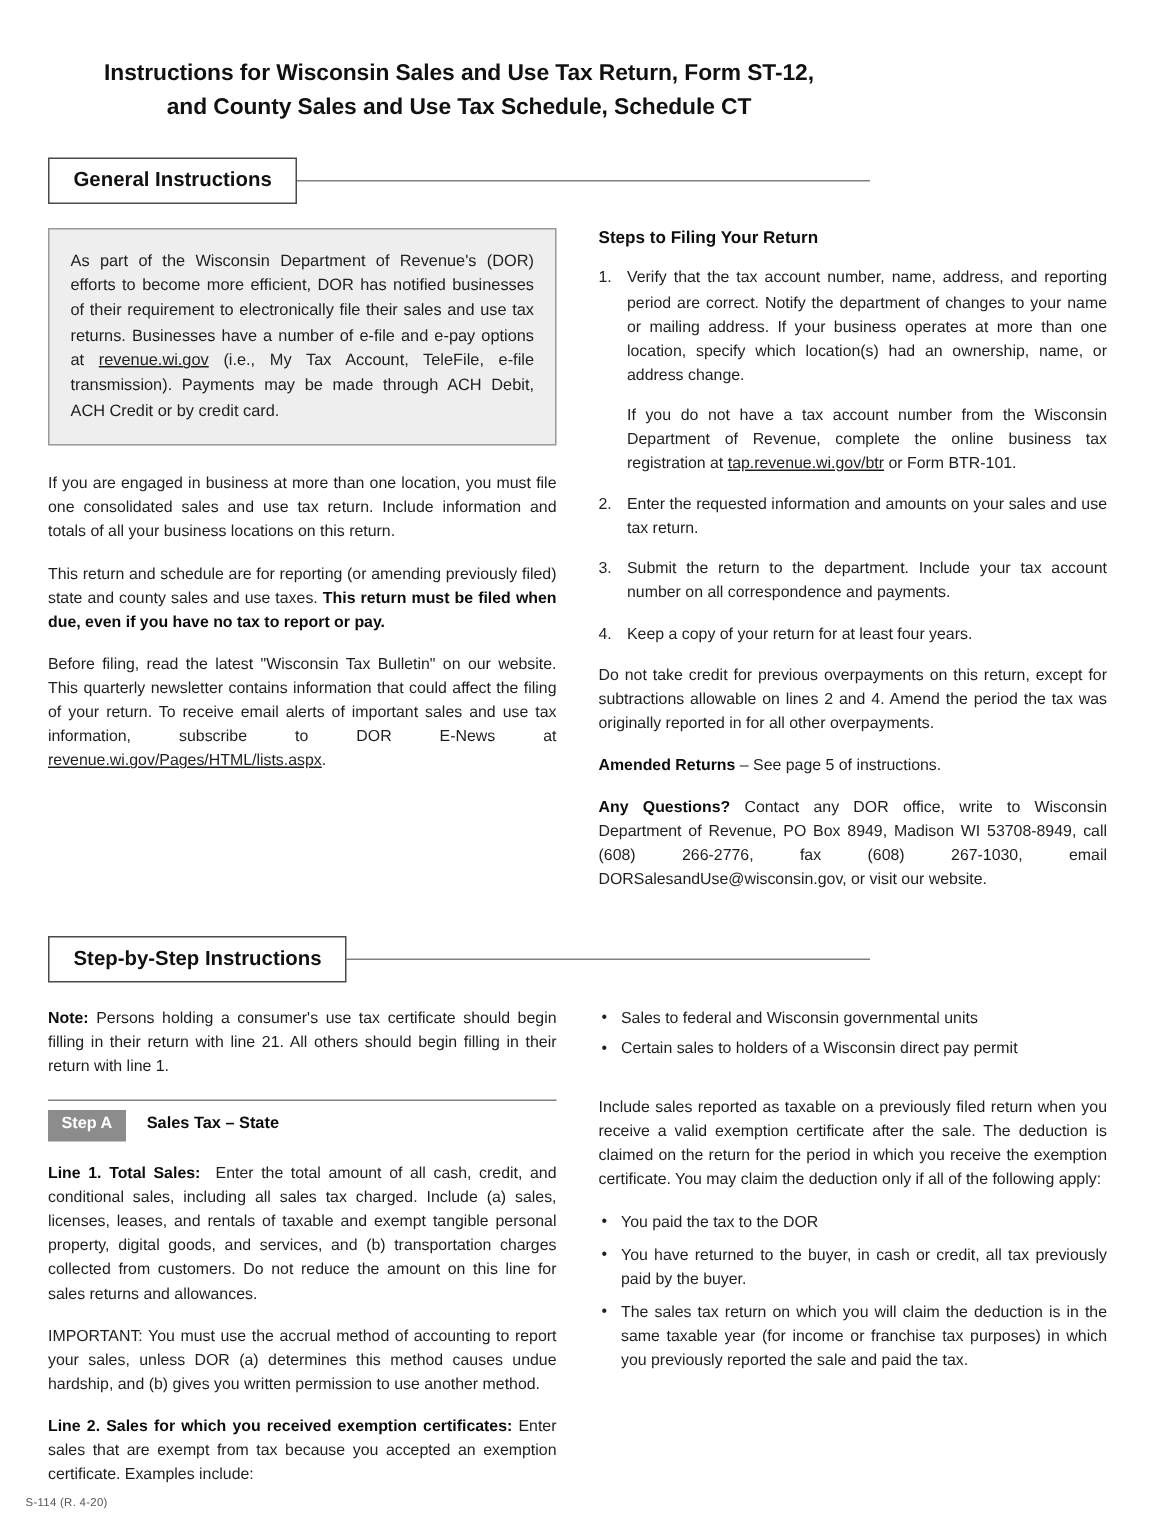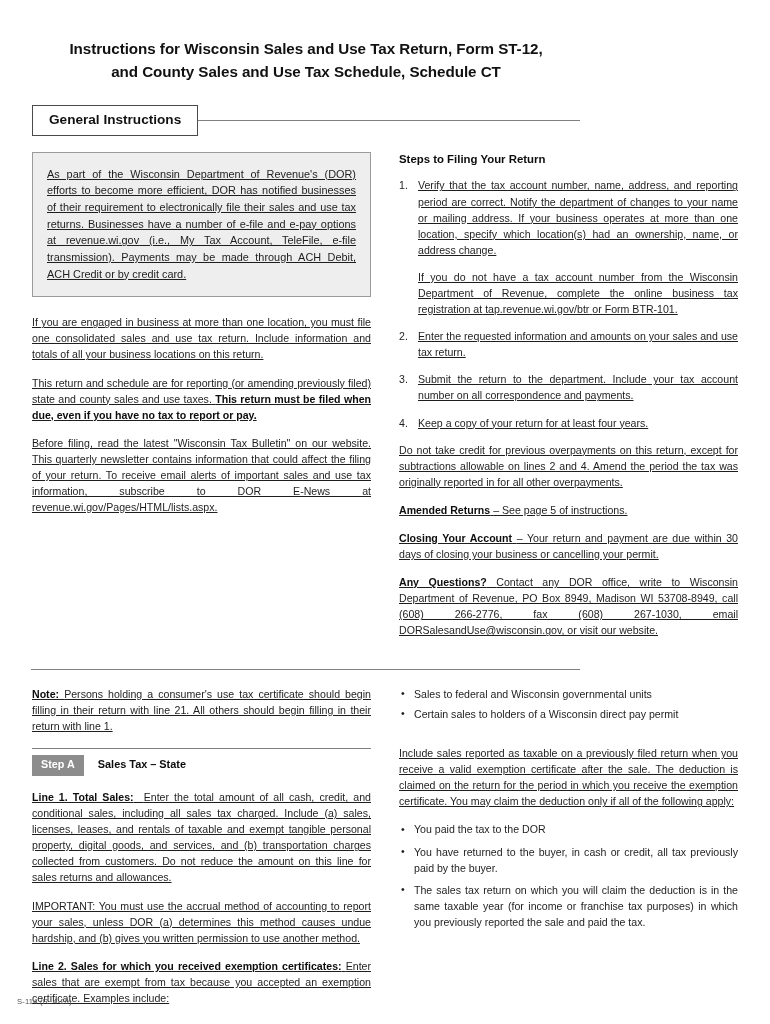--- a/index.html
+++ b/index.html
@@ -70,21 +70,20 @@
     flex: 0 0 339px;
   }
 
   
   p {
     margin: 0 0 12px 0;
     font-size: 10.6px;
     line-height: 1.52;
     text-align: justify;
     color: #1e1e1e;
-    text-decoration: underline;
   }
   p.last { margin-bottom: 0; }
   b, strong { font-weight: bold; color: #0d0d0d; }
   .ulink {
     text-decoration: underline;
     color: #1e1e1e;
   }
 
   
   .callout {
@@ -158,21 +157,21 @@
 
   
   .steprow-wrap { margin: 14px 0 13px 0; }
   .steprow-rule {
     height: 1.2px;
     background: #808080;
     margin-bottom: 6px;
   }
   .steprow {
     display: flex;
-    align-items: flex-end;
+    align-items: flex-start;
   }
   .step-badge {
     background: #8c8c8c;
     color: #ffffff;
     font-size: 10.8px;
     font-weight: bold;
     padding: 3px 9px 4px 9px;
     line-height: 1.25;
     white-space: nowrap;
   }
@@ -247,29 +246,29 @@
         <li>
           <span class="num">4.</span>
           <p>Keep a copy of your return for at least four years.</p>
         </li>
       </ol>
 
       <p>Do not take credit for previous overpayments on this return, except for subtractions allowable on lines 2 and 4. Amend the period the tax was originally reported in for all other overpayments.</p>
 
       <p><b>Amended Returns</b> <span>– See page 5 of instructions.</span></p>
 
-      <p><b>Closing Your Account</b> <span>– Your return and payment are due within 30 days of closing your business or cancelling your permit.</span></p>
 
       <p class="last"><b>Any Questions?</b> <span>Contact any DOR office, write to Wisconsin Department of Revenue, PO Box 8949, Madison WI 53708-8949, call (608) 266-2776, fax (608) 267-1030, email DORSalesandUse@wisconsin.gov, or visit our website.</span></p>
     </div>
   </div>
 
   <div class="section-gap"></div>
 
   <div class="section-head">
+    <div class="boxlabel">Step-by-Step Instructions</div>
     <div class="rule"></div>
   </div>
 
   <div class="cols">
 
     <div class="col">
 
       <p><b>Note:</b> <span>Persons holding a consumer's use tax certificate should begin filling in their return with line 21. All others should begin filling in their return with line 1.</span></p>
 
       <div class="steprow-wrap">

